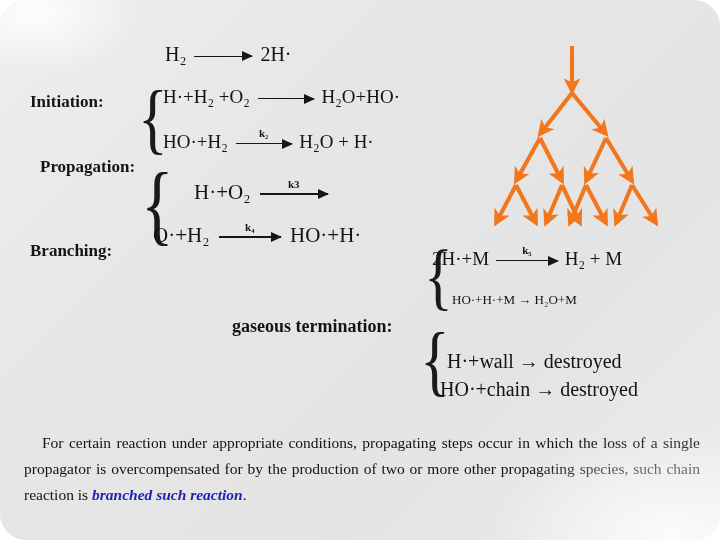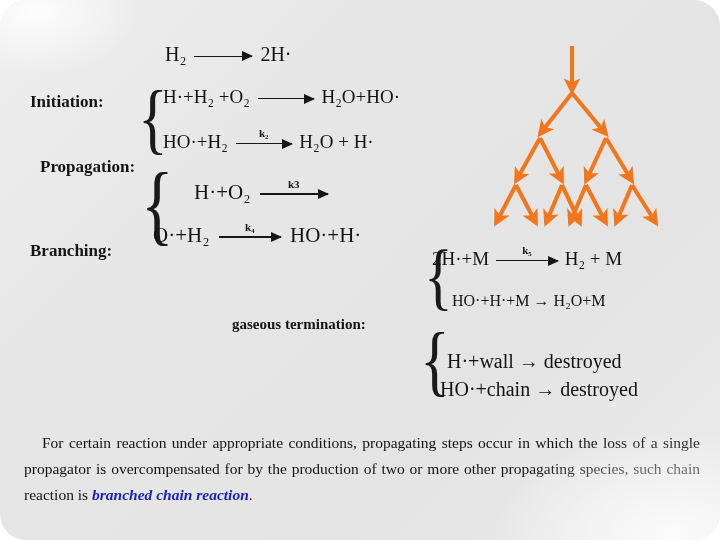--- a/index.html
+++ b/index.html
@@ -128,34 +128,34 @@
 
   <div class="eq" style="left:153px;top:223px;font-size:21px;">
     <span>O·+H₂</span>
     <span class="arw" style="width:62px;margin:8px 4px;">
       <span class="k">k₄</span>
       <span class="shaft"></span><span class="head"></span>
     </span>
     <span>HO·+H·</span>
   </div>
 
-  <div class="lbl" style="left:232px;top:272px;font-size:15px;">gaseous termination:</div>
+  <div class="lbl" style="left:232px;top:272px;font-size:18px;">gaseous termination:</div>
 
   <div class="brace" style="left:424px;top:247px;font-size:60px;transform:scaleY(1.22);">{</div>
 
   <div class="eq" style="left:432px;top:248px;font-size:19px;">
     <span>2H·+M</span>
     <span class="arw" style="width:62px;margin:0 2px;">
       <span class="k">k₅</span>
       <span class="shaft"></span><span class="head"></span>
     </span>
     <span>H₂ + M</span>
   </div>
 
-  <div class="eq" style="left:452px;top:292px;font-size:16px;">HO·+H·+M → H₂O+M</div>
+  <div class="eq" style="left:452px;top:292px;font-size:13px;">HO·+H·+M → H₂O+M</div>
 
 
   <div class="brace" style="left:420px;top:330px;font-size:62px;transform:scaleY(1.25);">{</div>
 
   <div class="eq" style="left:447px;top:334px;font-size:20px;margin-top:16px;">H·+wall → destroyed</div>
 
   <div class="eq" style="left:440px;top:378px;font-size:20px;">HO·+chain → destroyed</div>
 
   <svg id="tree" viewBox="0 0 230 230" width="230" height="230">
     <defs>
@@ -176,16 +176,16 @@
         <line x1="92" y1="167" x2="76" y2="205" stroke="#f2761c" marker-end="url(#ah)"></line>
         <line x1="92" y1="167" x2="110" y2="205" stroke="#f2761c" marker-end="url(#ah)"></line>
         <line x1="116" y1="167" x2="100" y2="205" stroke="#f2761c" marker-end="url(#ah)"></line>
         <line x1="116" y1="167" x2="136" y2="205" stroke="#f2761c" marker-end="url(#ah)"></line>
         <line x1="162" y1="167" x2="146" y2="205" stroke="#f2761c" marker-end="url(#ah)"></line>
         <line x1="162" y1="167" x2="186" y2="205" stroke="#f2761c" marker-end="url(#ah)"></line>
       </g>
   </svg>
 
   <div id="para">
-    <span class="indent"></span><span>For certain reaction under appropriate conditions, propagating steps occur in which the loss of a single propagator is overcompensated for by the production of two or more other propagating species, such chain reaction is </span><span class="hilite">branched chain reaction</span><span>.</span>
+    <span class="indent"></span><span>For certain reaction under appropriate conditions, propagating steps occur in which the loss of a single propagator is overcompensated for by the production of two or more other propagating species, such chain reaction is </span><span class="hilite">branched such reaction</span><span>.</span>
   </div>
 
 </div>
 
 </body></html>

